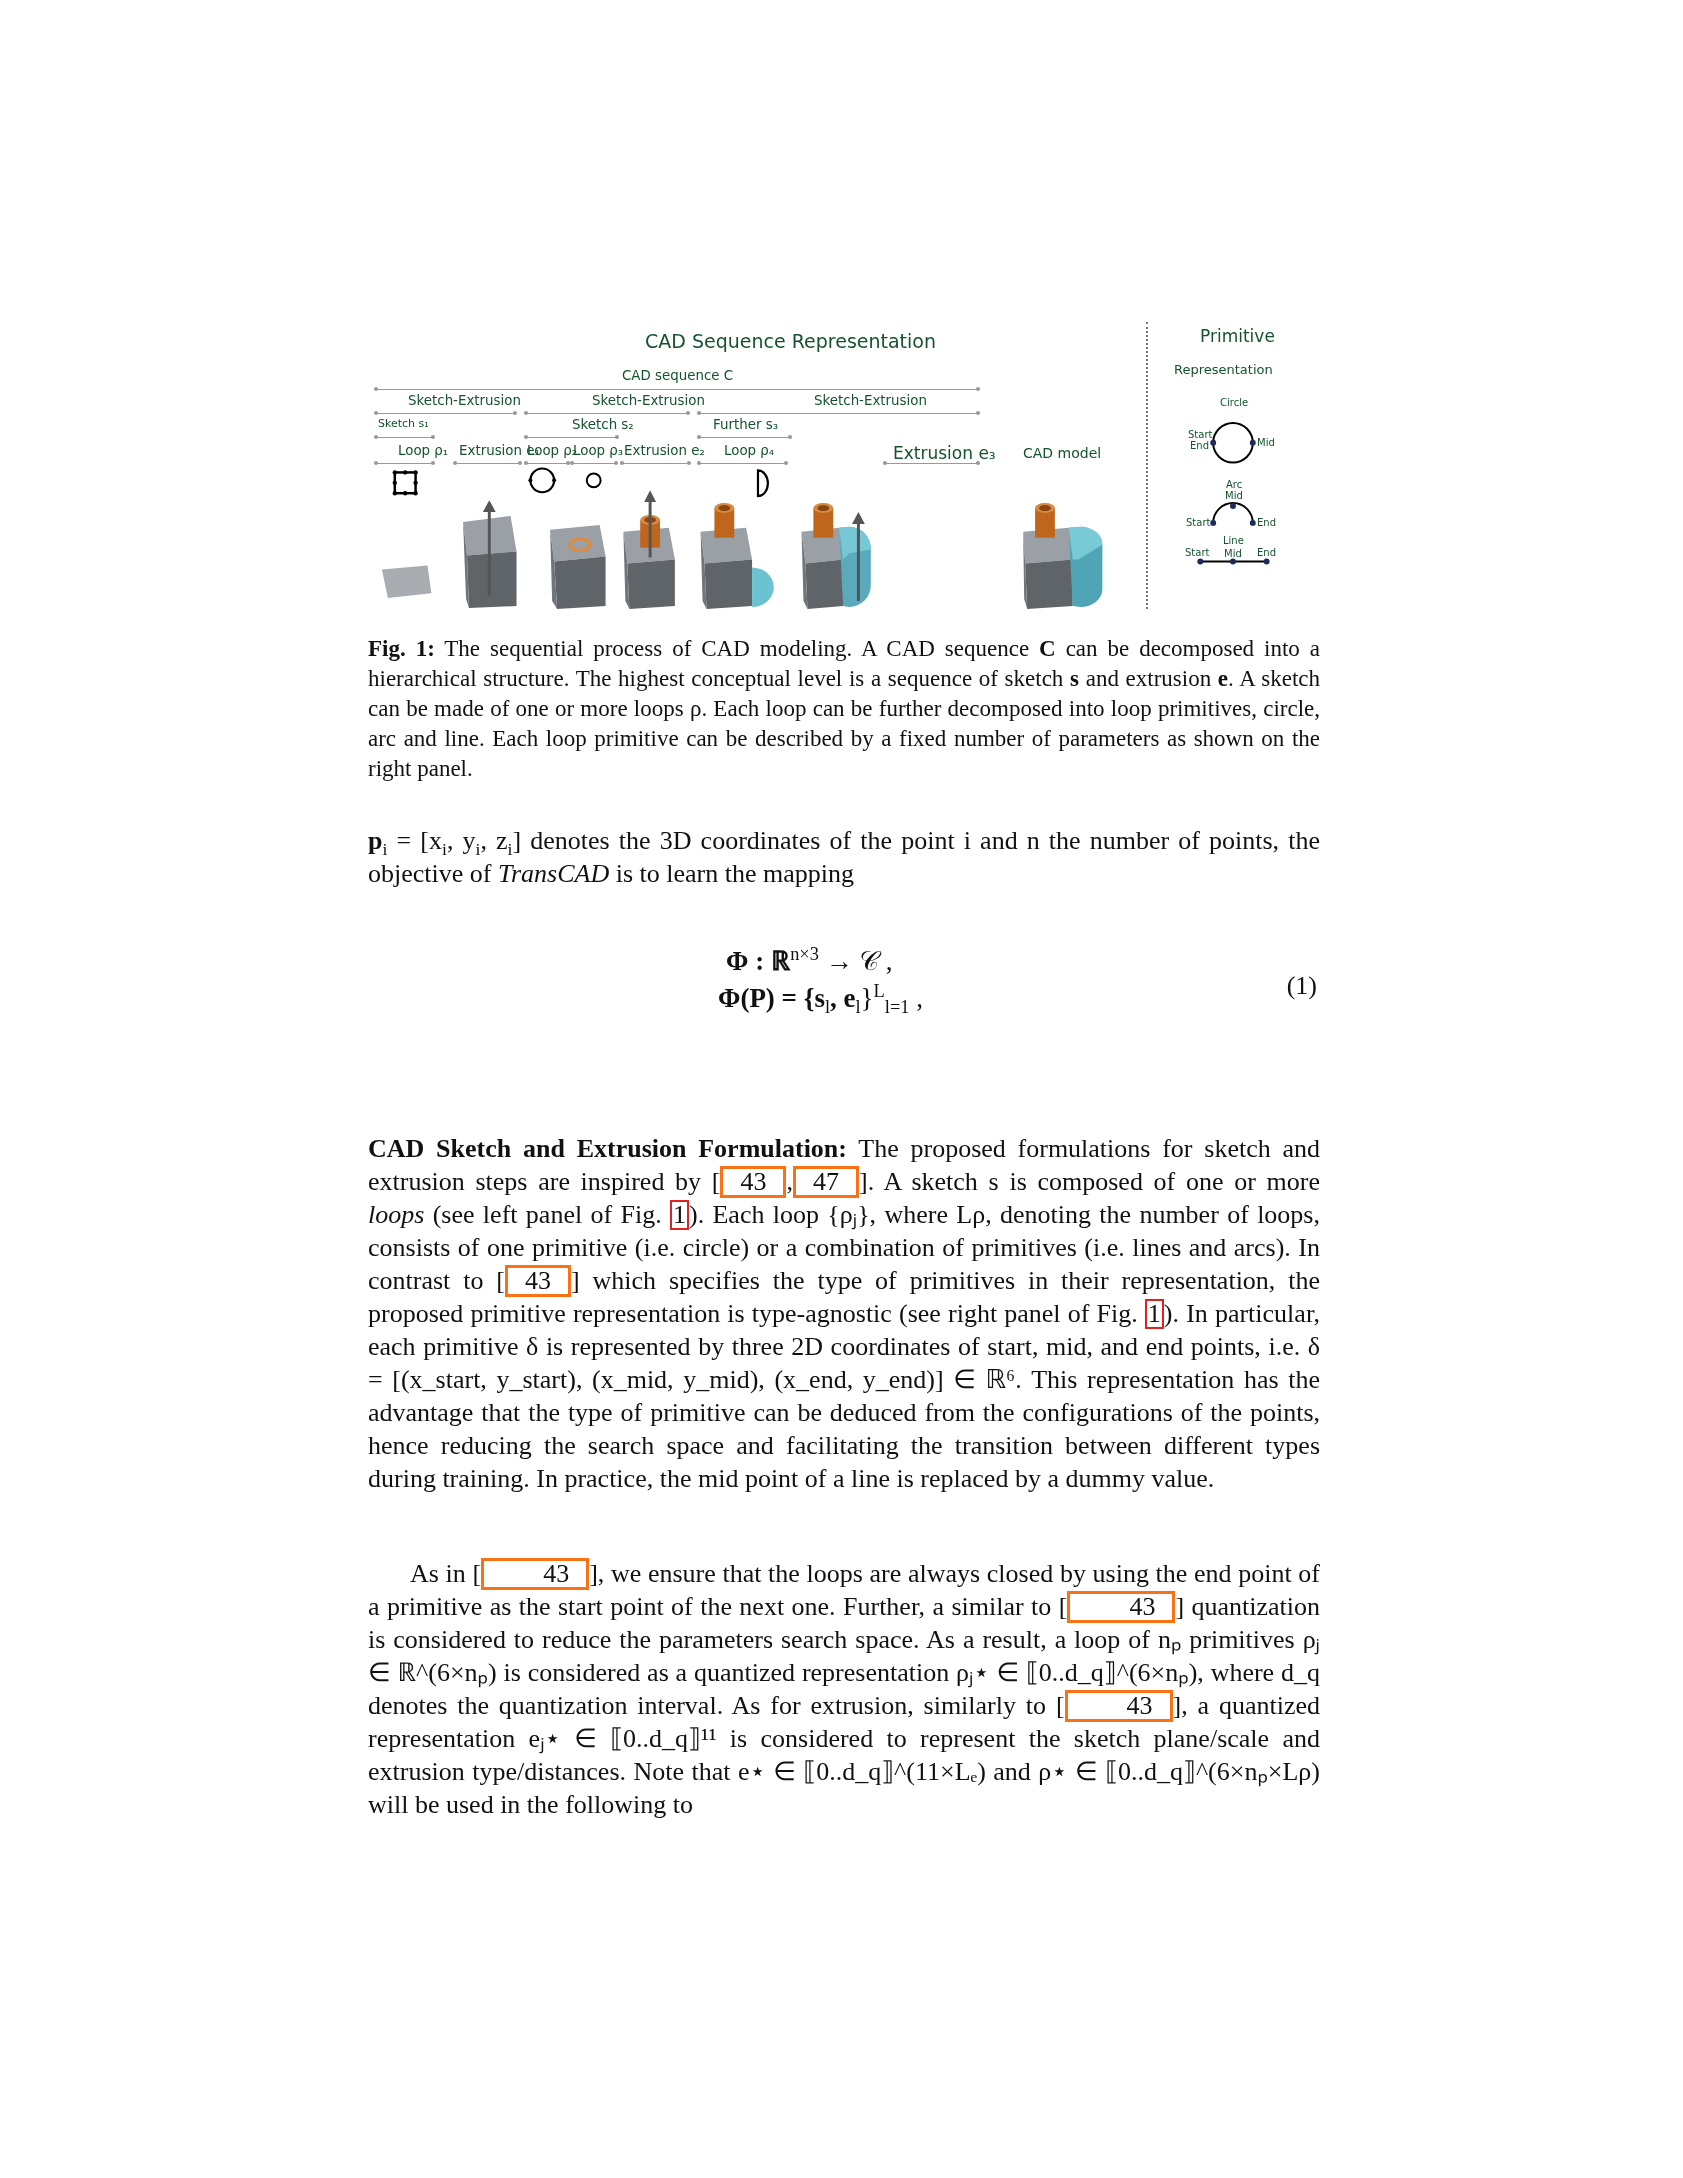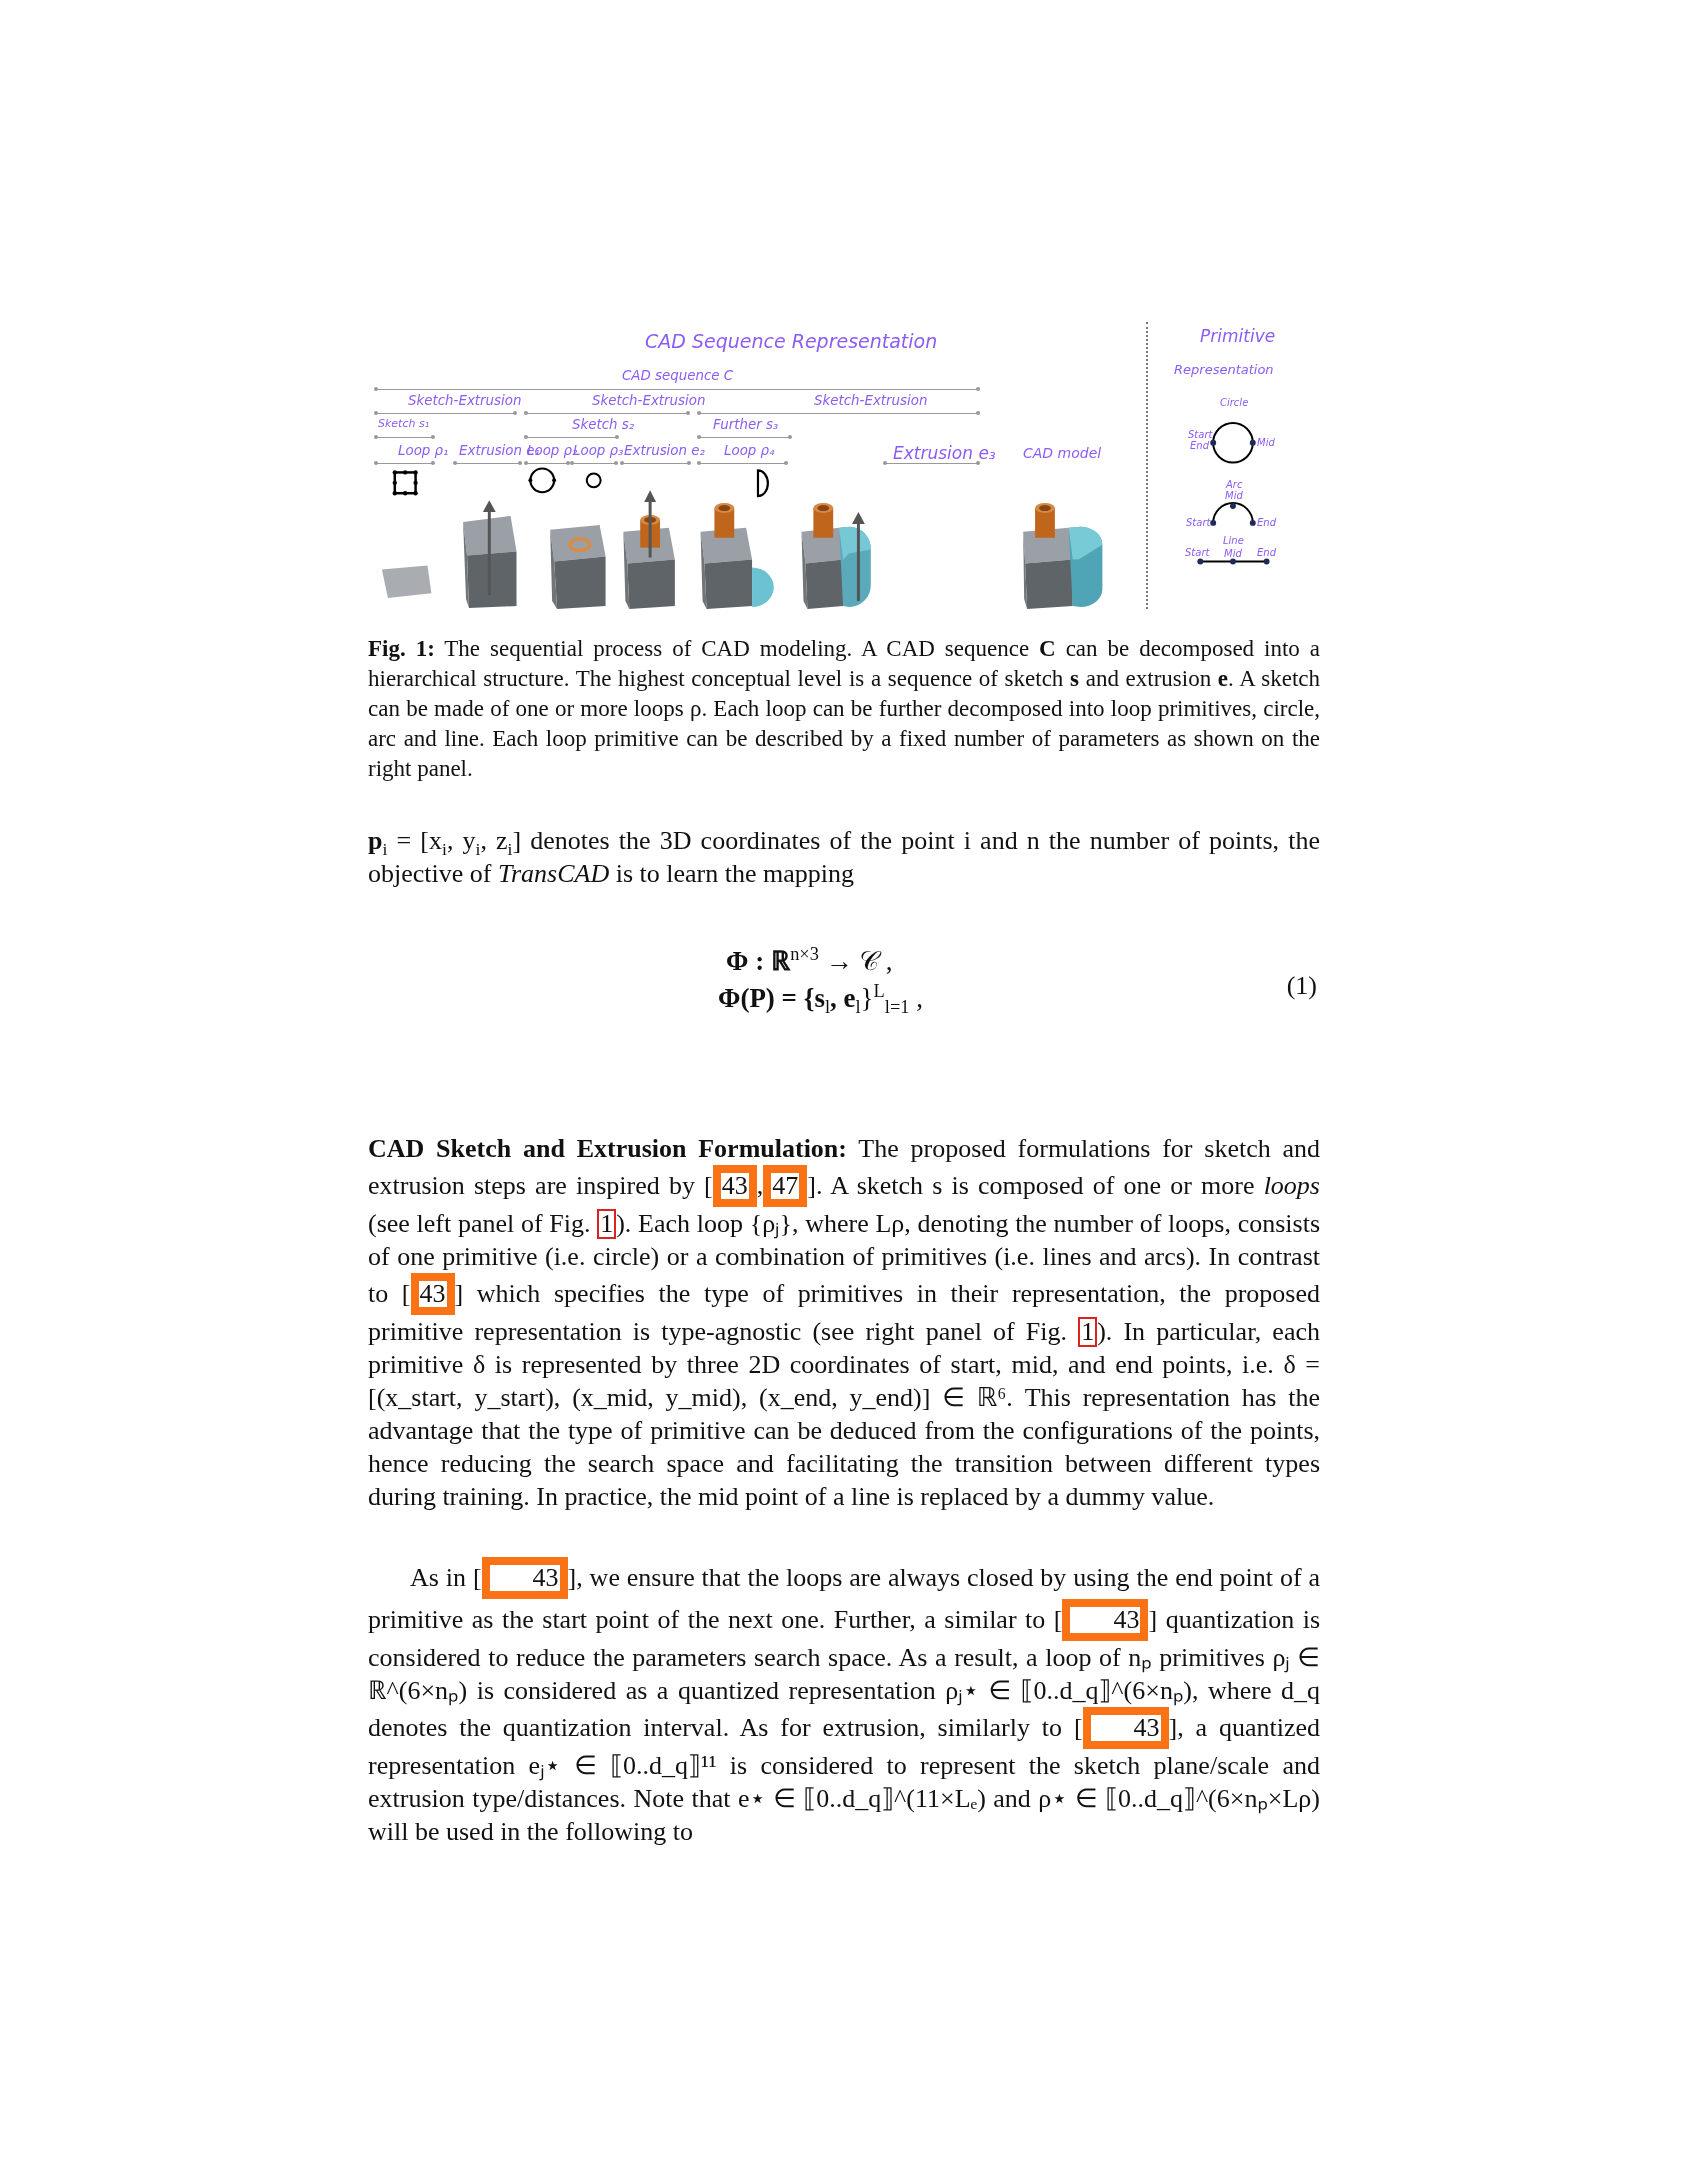--- a/index.html
+++ b/index.html
@@ -8,21 +8,21 @@
   .page { position: absolute; left: 0; top: 0; width: 1683px; height: 2178px; }
 
   .running-head { position: absolute; top: 249px; left: 368px; width: 952px; height: 34px;
                   font-family: "Liberation Serif", serif; font-size: 25px; }
   .running-head .title { position: absolute; left: 216px; top: 0; }
   .running-head .title i { font-style: italic; }
   .running-head .pageno { position: absolute; right: 0; top: 0; }
 
   
   .figure { position: absolute; left: 376px; top: 322px; width: 950px; height: 287px; }
-  .fig-label { position: absolute; font-family: "DejaVu Sans", sans-serif; color: #8b5cf6; white-space: nowrap; font-style: italic; }
+  .fig-label { position: absolute; font-family: "DejaVu Sans", sans-serif; color: #14532d; white-space: nowrap; }
   .bar { position: absolute; height: 0; border-top: 1.5px solid #999; }
   .bar::before, .bar::after { content: ""; position: absolute; top: -3px; width: 4px; height: 4px; border-radius: 50%; background: #999; }
   .bar::before { left: -2px; } .bar::after { right: -2px; }
   .divider { position: absolute; left: 770px; top: 0; height: 287px; border-left: 2px dotted #777; }
   .svg-holder { position: absolute; left: 0; top: 0; }
 
   
   .caption { position: absolute; left: 368px; top: 634px; width: 952px;
              font-family: "Liberation Serif", serif; font-size: 23px; line-height: 30px; text-align: justify; }
   .caption b { font-weight: bold; }
@@ -32,21 +32,21 @@
   .para i { font-style: italic; }
   .para b { font-weight: bold; }
   .indent { text-indent: 42px; }
 
   .equation { position: absolute; left: 723px; top: 941px; width: 594px; height: 99px;
               font-family: "Liberation Serif", serif; font-size: 27px; }
   .eq-line { position: absolute; left: 0; white-space: nowrap; }
   .eq-num { position: absolute; right: 0; top: 30px; font-size: 26px; }
   sup, sub { font-size: 0.68em; line-height: 0; }
 
-  .cite { display: inline-block; border: 8px solid #f97316; padding: 0 1px; line-height: 26px; }
+  .cite { display: inline-block; border: 3px solid #f97316; padding: 0 17px; line-height: 26px; }
   .figref { display: inline-block; border: 2px solid #dd2222; padding: 0 1px; line-height: 26px; }
 </style>
 </head>
 <body>
 
 <div class="page">
 
 
   <div class="figure">
     <div class="fig-label" style="left:269px;top:8px;font-size:19px;">CAD Sequence Representation</div>

